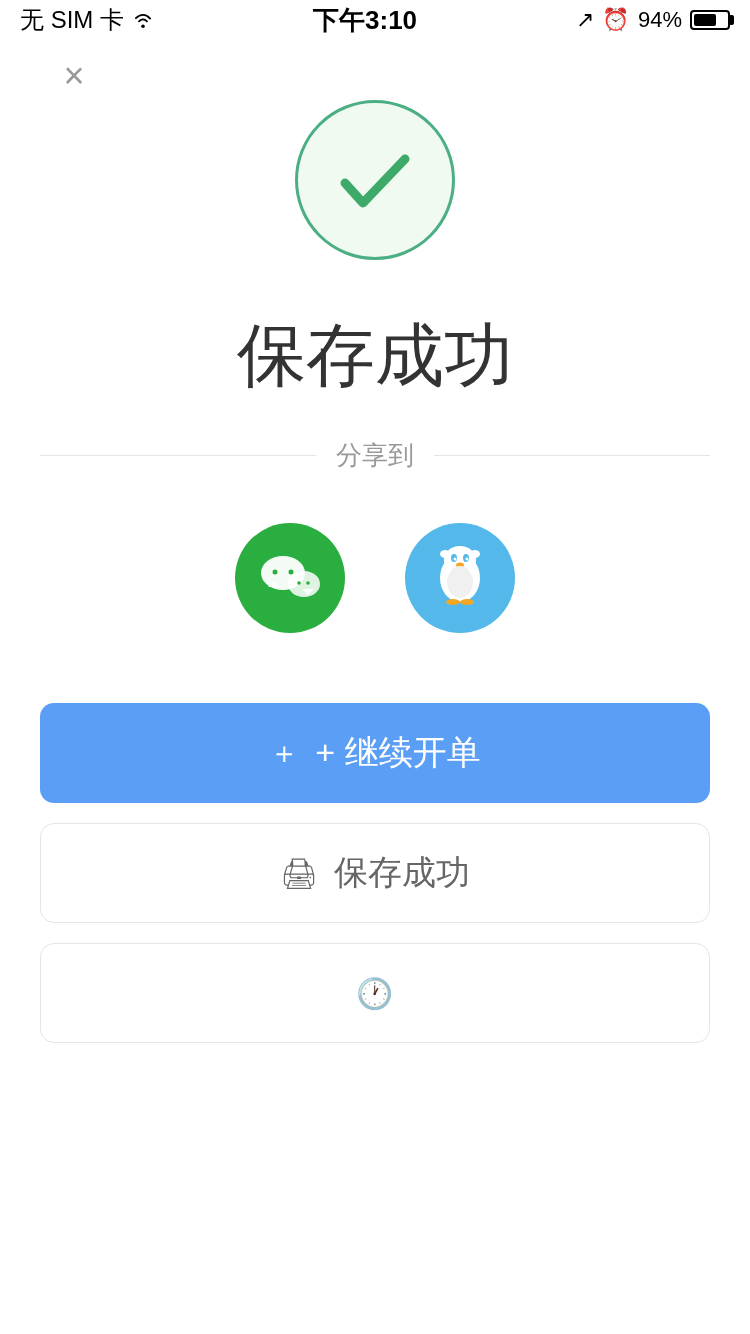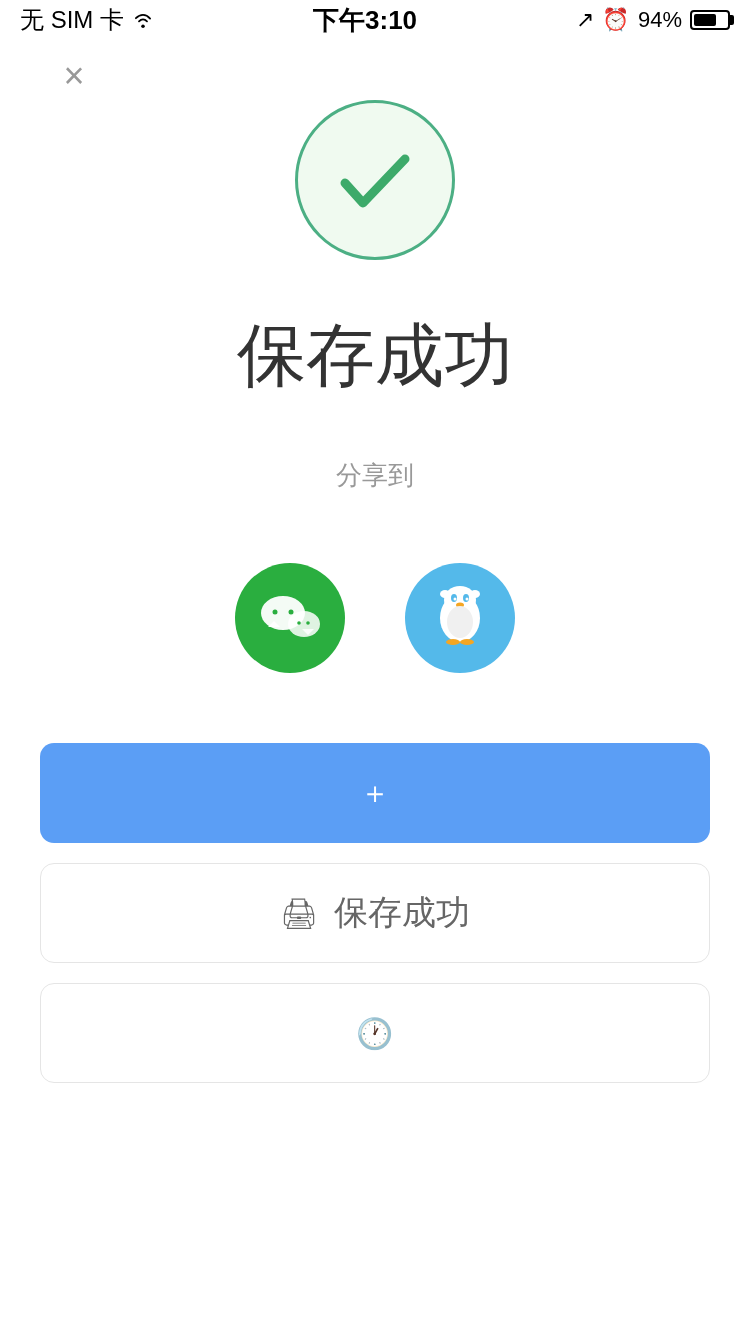--- a/index.html
+++ b/index.html
@@ -141,21 +141,20 @@
       margin-bottom: 36px;
     }
 
     
     .share-divider {
       width: 100%;
       display: flex;
       align-items: center;
       gap: 20px;
       margin-bottom: 50px;
-      flex-direction: column;
     }
 
     .divider-line {
       flex: 1;
       height: 1px;
       background: #e5e5e5;
     }
 
     .share-label {
       font-size: 26px;
@@ -319,20 +318,21 @@
         <ellipse cx="14" cy="10" rx="5" ry="4" fill="white"></ellipse>
         <ellipse cx="44" cy="10" rx="5" ry="4" fill="white"></ellipse>
       </svg>
     </div>
   </div>
 
   <div class="action-buttons">
 
     <button class="btn-primary">
       <span class="btn-icon">＋</span>
+      <span>+ 继续开单</span>
     </button>
 
     <button class="btn-secondary">
       <span class="btn-icon">🖨</span>
       <span>保存成功</span>
     </button>
 
     <button class="btn-secondary">
       <span class="btn-icon">🕐</span>
     </button>

